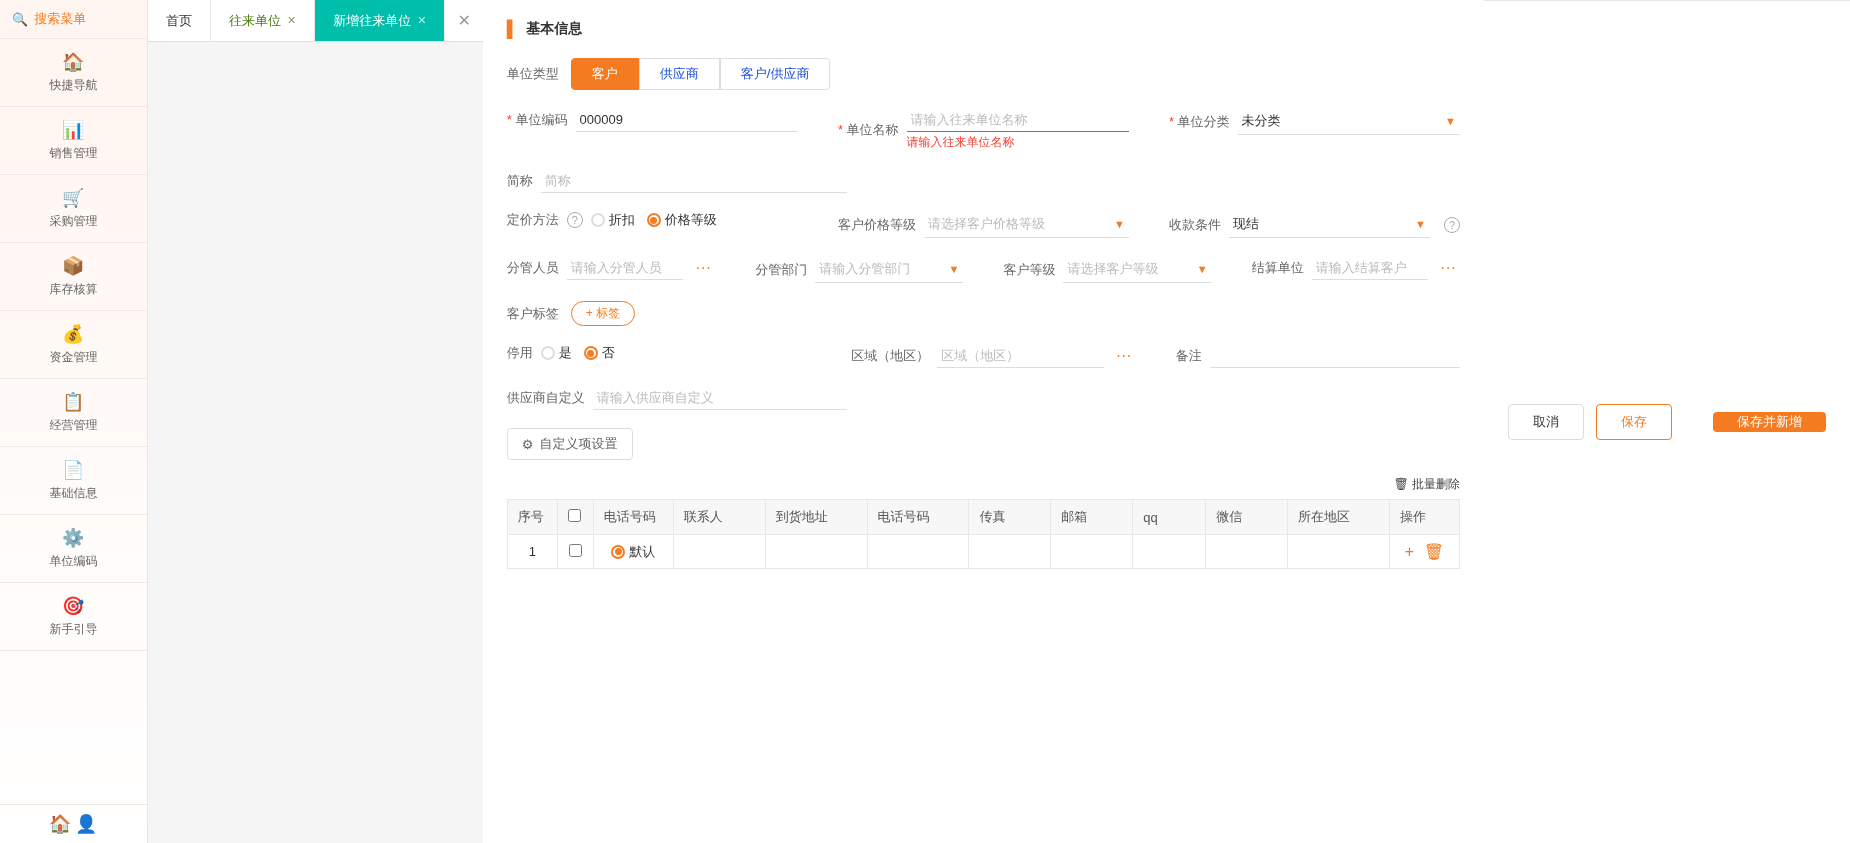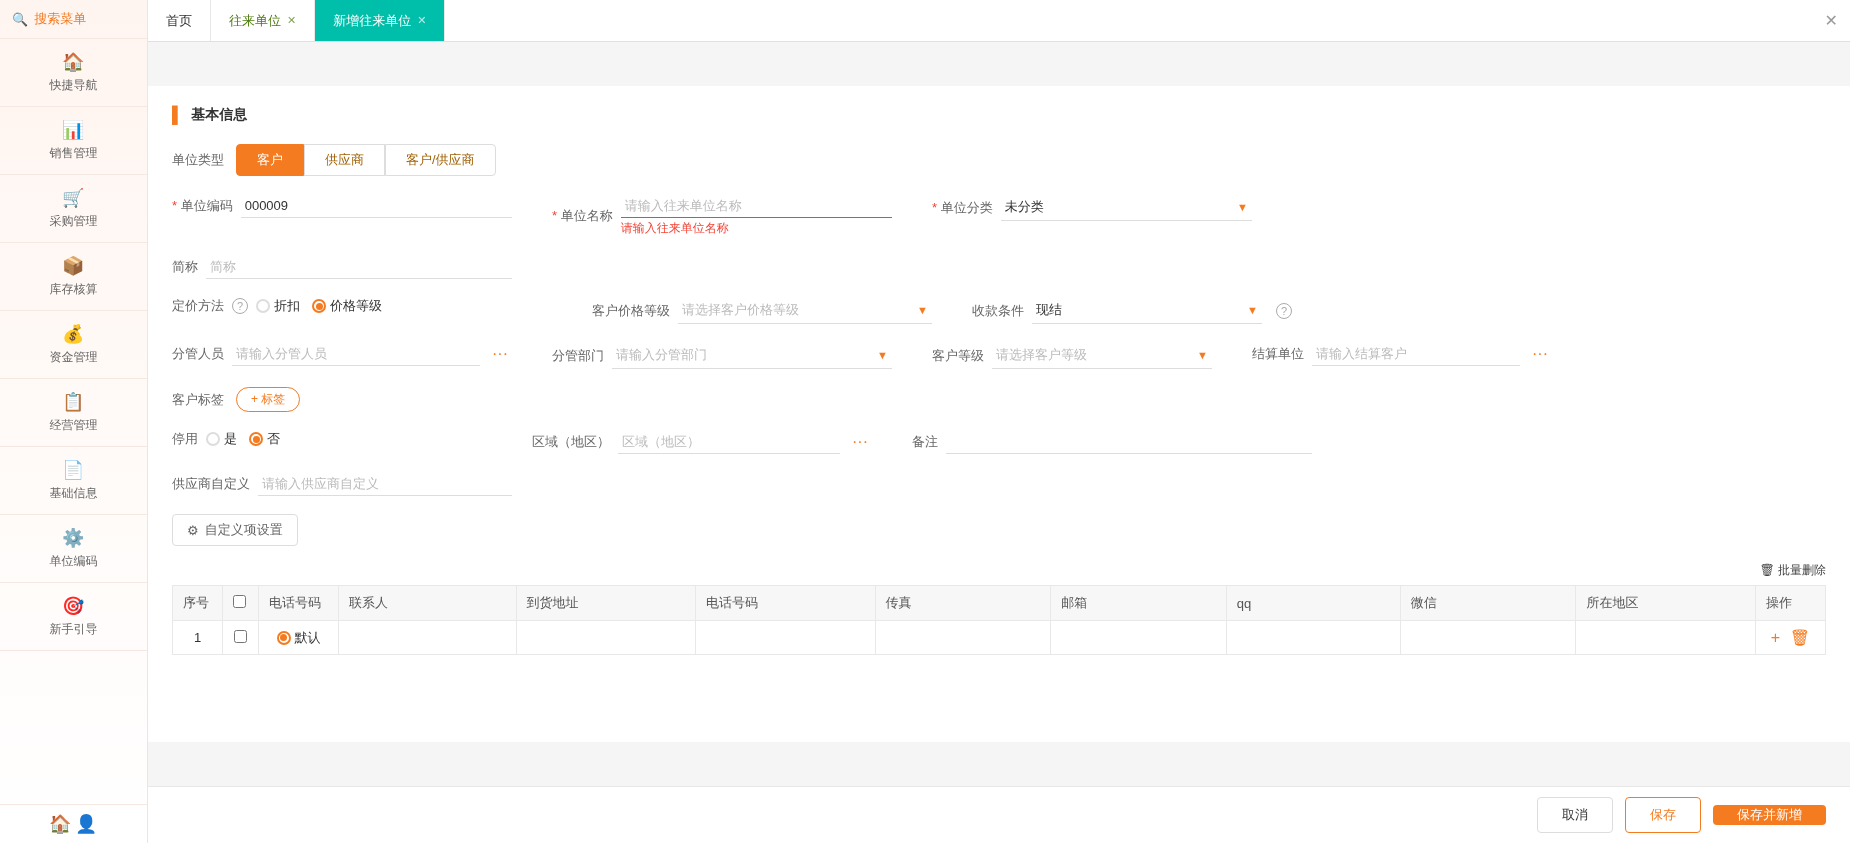--- a/index.html
+++ b/index.html
@@ -43,24 +43,23 @@
       display: flex;
       padding: 8px;
       gap: 4px;
       justify-content: center;
     }
 
     
     .main {
       flex: 1;
       display: flex;
-      flex-direction: column;
+      flex-direction: row;
       height: 100%;
       overflow: hidden;
-      gap: 44px;
     }
 
     
     .tab-bar {
       background: #fff;
       display: flex;
       align-items: stretch;
       border-bottom: 1px solid #e0e0e0;
       height: 42px;
       padding-left: 0;
@@ -122,21 +121,21 @@
     .unit-type-group {
       display: flex;
       gap: 0;
     }
     .unit-btn {
       padding: 6px 20px;
       border: 1px solid #ddd;
       background: #fff;
       cursor: pointer;
       font-size: 13px;
-      color: #a16207;
+      color: #1d4ed8;
     }
     .unit-btn.active {
       background: #f47b20;
       color: #fff;
       border-color: #f47b20;
     }
     .unit-btn:first-child { border-radius: 4px 0 0 4px; }
     .unit-btn:last-child { border-radius: 0 4px 4px 0; }
 
     
@@ -325,20 +324,21 @@
       font-size: 13px;
     }
     .btn-save-new {
       padding: 1px 24px;
       background: #f47b20;
       color: #fff;
       border: none;
       border-radius: 4px;
       cursor: pointer;
       font-size: 13px;
+      margin-left: 29px;
     }
 
     .sidebar-item-label { font-size: 12px; }
   </style>
 </head>
 <body>
 
 <div class="sidebar">
   <div class="sidebar-search">
     <span>🔍</span>

